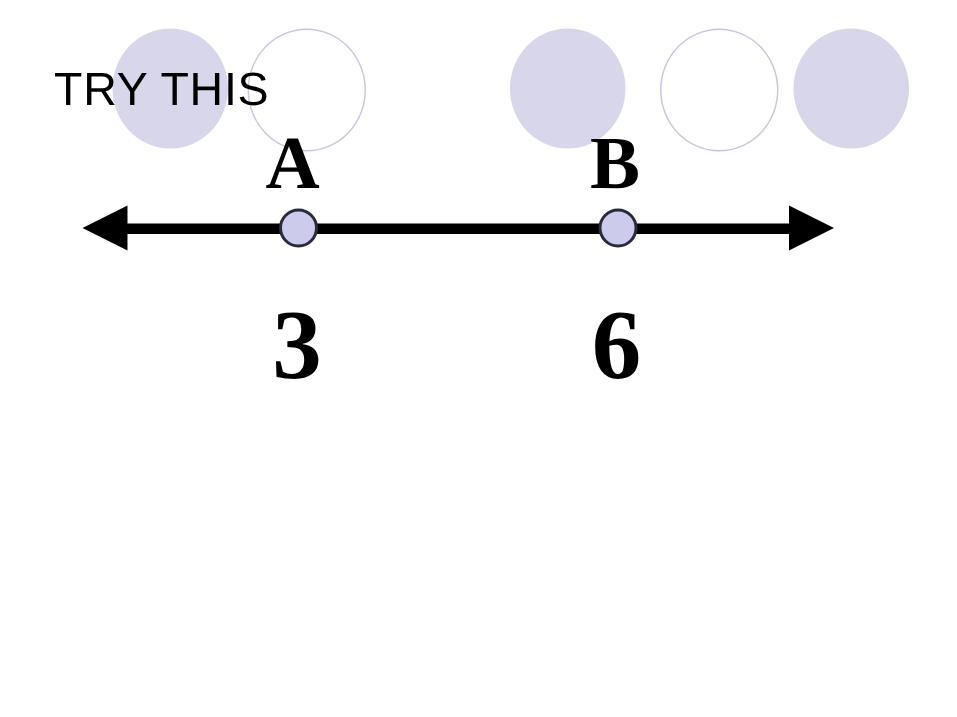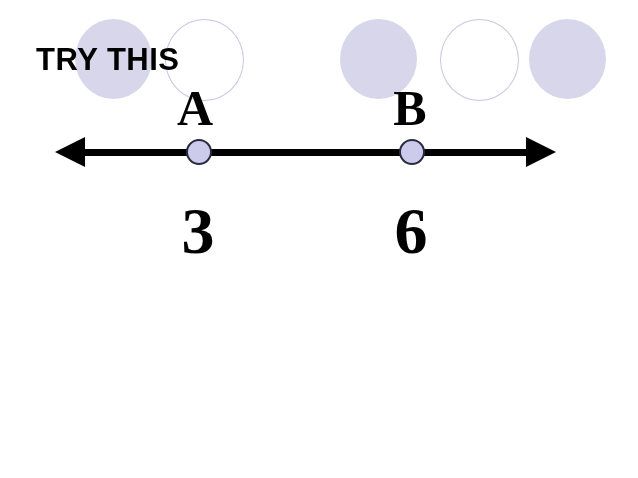--- a/index.html
+++ b/index.html
@@ -38,21 +38,20 @@
   .title {
     position: absolute;
     left: 36px;
     top: 44px;
     font-size: 31px;
     line-height: 1;
     color: var(--text, #000000);
     letter-spacing: 0.5px;
     z-index: 3;
     white-space: nowrap;
-    font-weight: bold;
   }
 
   .figure { position: absolute; inset: 0; z-index: 2; }
 
   .nl-line {
     position: absolute;
     left: 72px;
     top: 149px;
     width: 462px;
     height: 7px;

